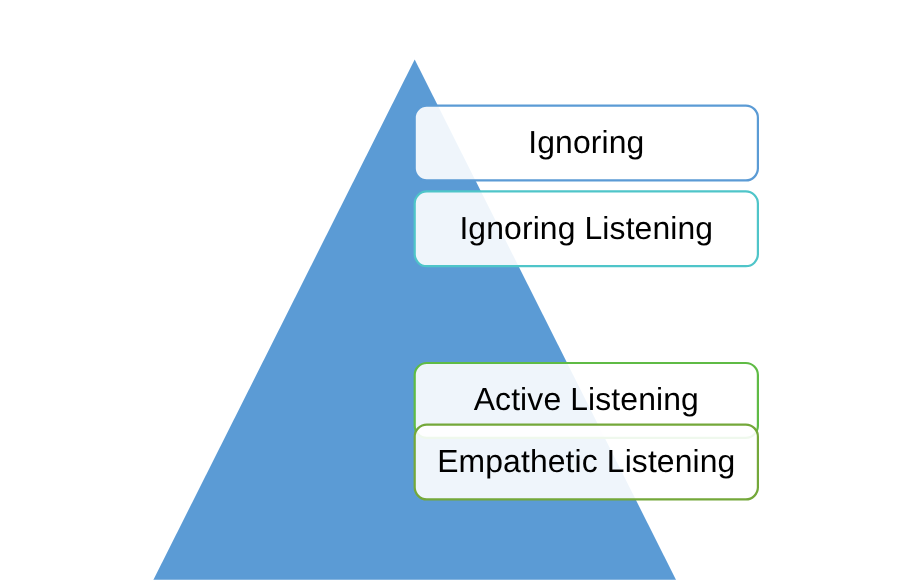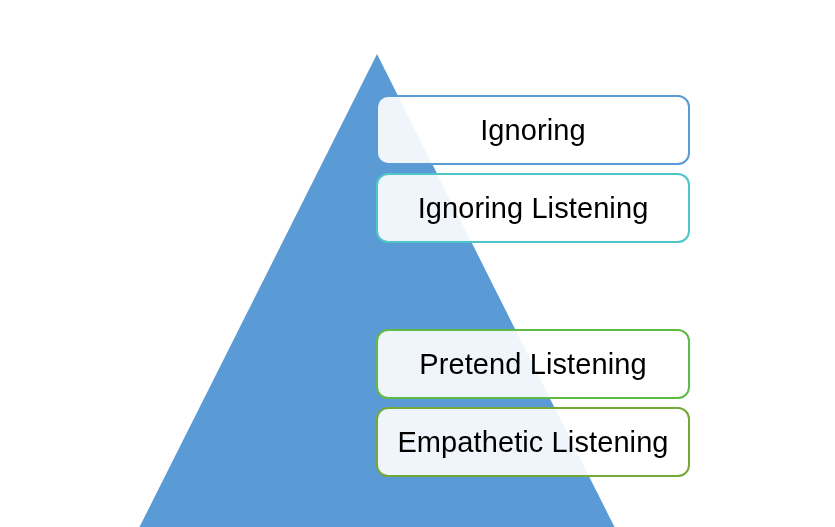--- a/index.html
+++ b/index.html
@@ -79,21 +79,21 @@
     <div class="label-box" id="box-0" style="top: 63px; height: 70px; border-color: rgb(91, 155, 213);">
       <span class="label-text">Ignoring</span>
     </div>
 
     <div class="label-box" id="box-1" style="top: 141px; height: 70px; border-color: rgb(79, 197, 201);">
       <span class="label-text">Ignoring Listening</span>
     </div>
 
 
     <div class="label-box" id="box-3" style="top: 297px; height: 70px; border-color: rgb(95, 187, 69);">
-      <span class="label-text">Pretend Listening</span>
+      <span class="label-text">Active Listening</span>
     </div>
 
-    <div class="label-box" id="box-4" style="top: 375px; height: 70px; border-color: rgb(116, 168, 58); justify-content: center;">
+    <div class="label-box" id="box-4" style="top: 353px; height: 70px; border-color: rgb(116, 168, 58); justify-content: center;">
       <span class="label-text">Empathetic Listening</span>
     </div>
 
   </div>
 </div>
 
 </body></html>

